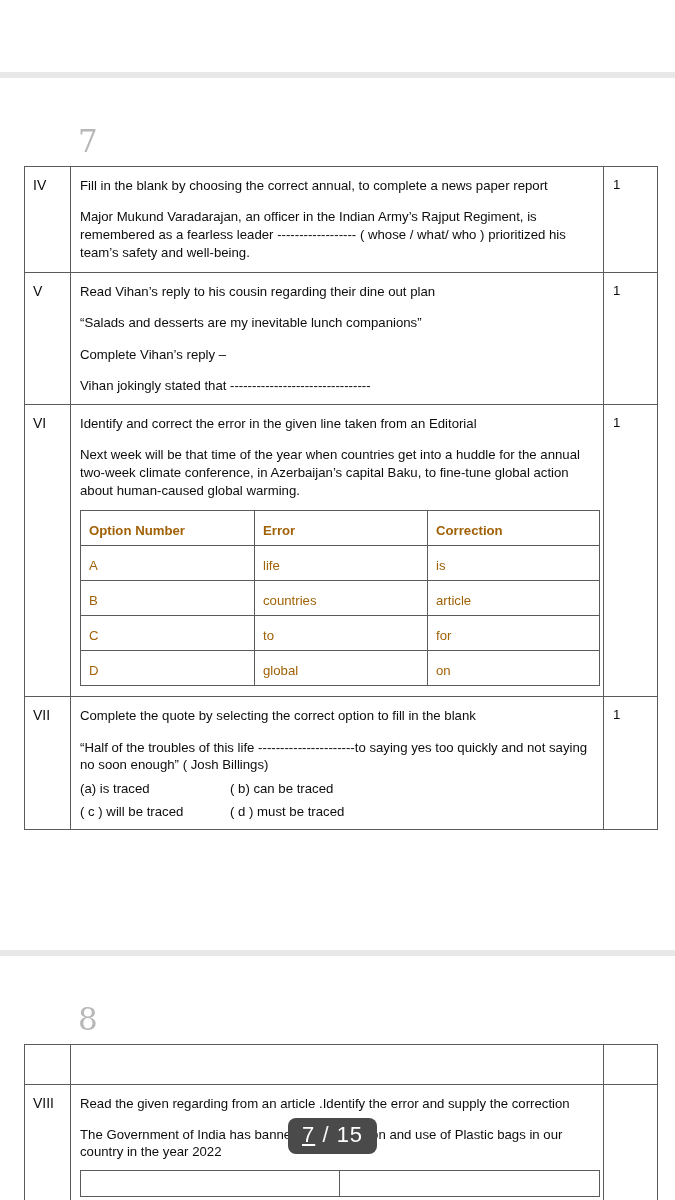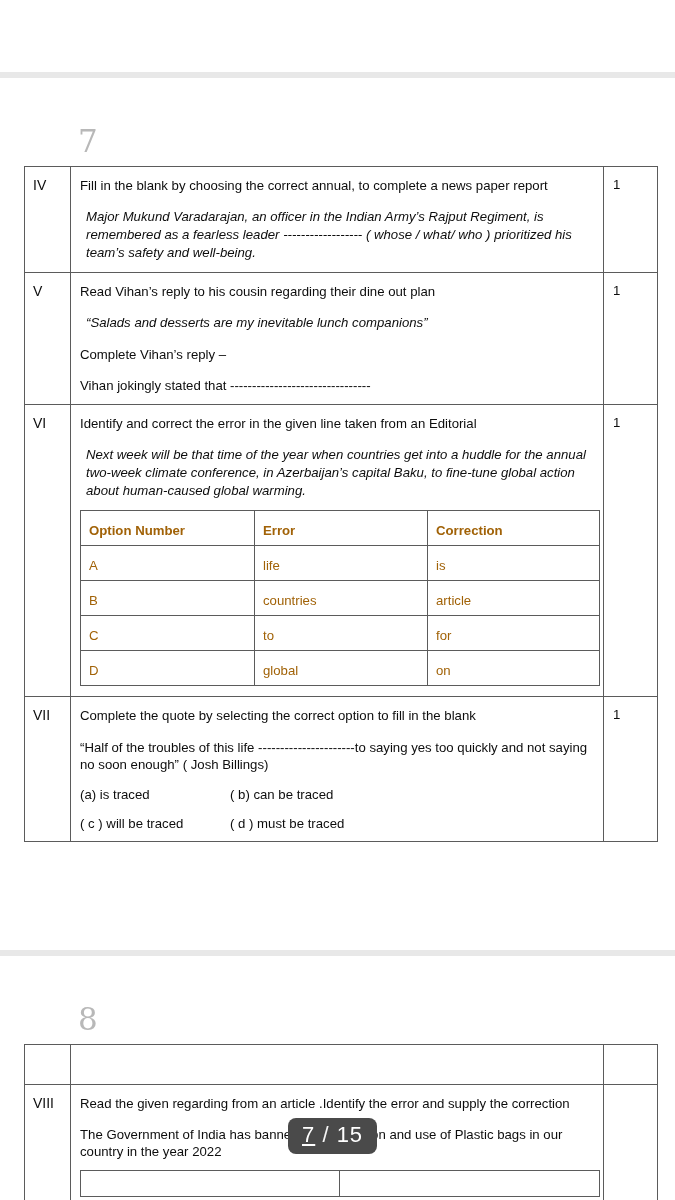--- a/index.html
+++ b/index.html
@@ -84,29 +84,27 @@
   }
 
   .qtable tr.empty-row td { height: 40px; }
 
   p.line {
     margin: 0 0 0 0;
     line-height: 1.30;
   }
   p.line + p.line { margin-top: 14px; }
   p.ital {
-    font-style: italic;
     line-height: 1.35;
-    margin-left: 6px;
   }
 
   
   .opt-row {
     display: flex;
-    margin-top: 14px;
+    margin-top: 8px;
   }
   .opt-row .opt-a { width: 150px; flex: none; }
   .opt-row .opt-b { flex: 1; }
 
   
   .inner-table {
     width: 519px;
     border-collapse: collapse;
     table-layout: fixed;
     margin-top: 11px;

